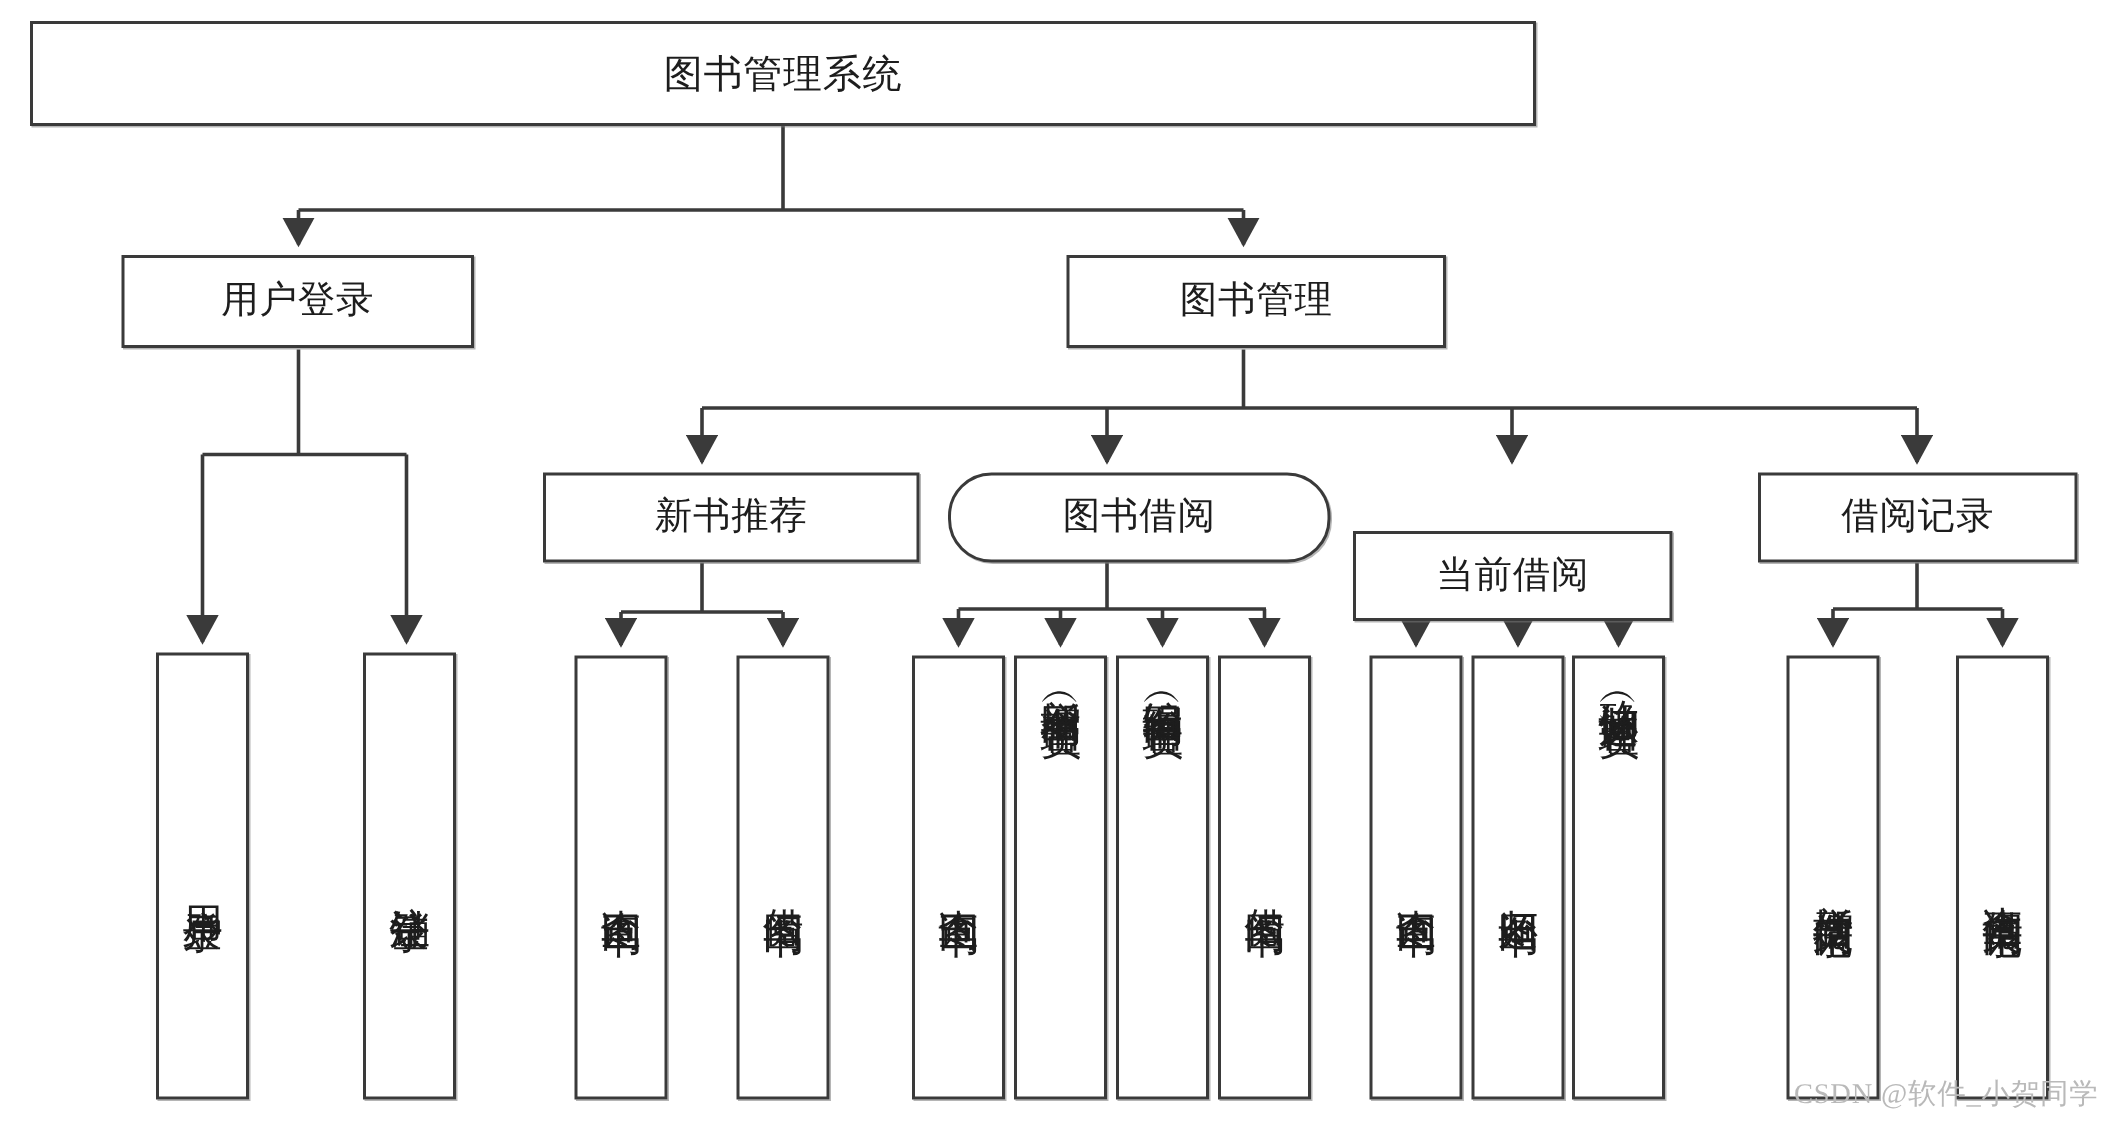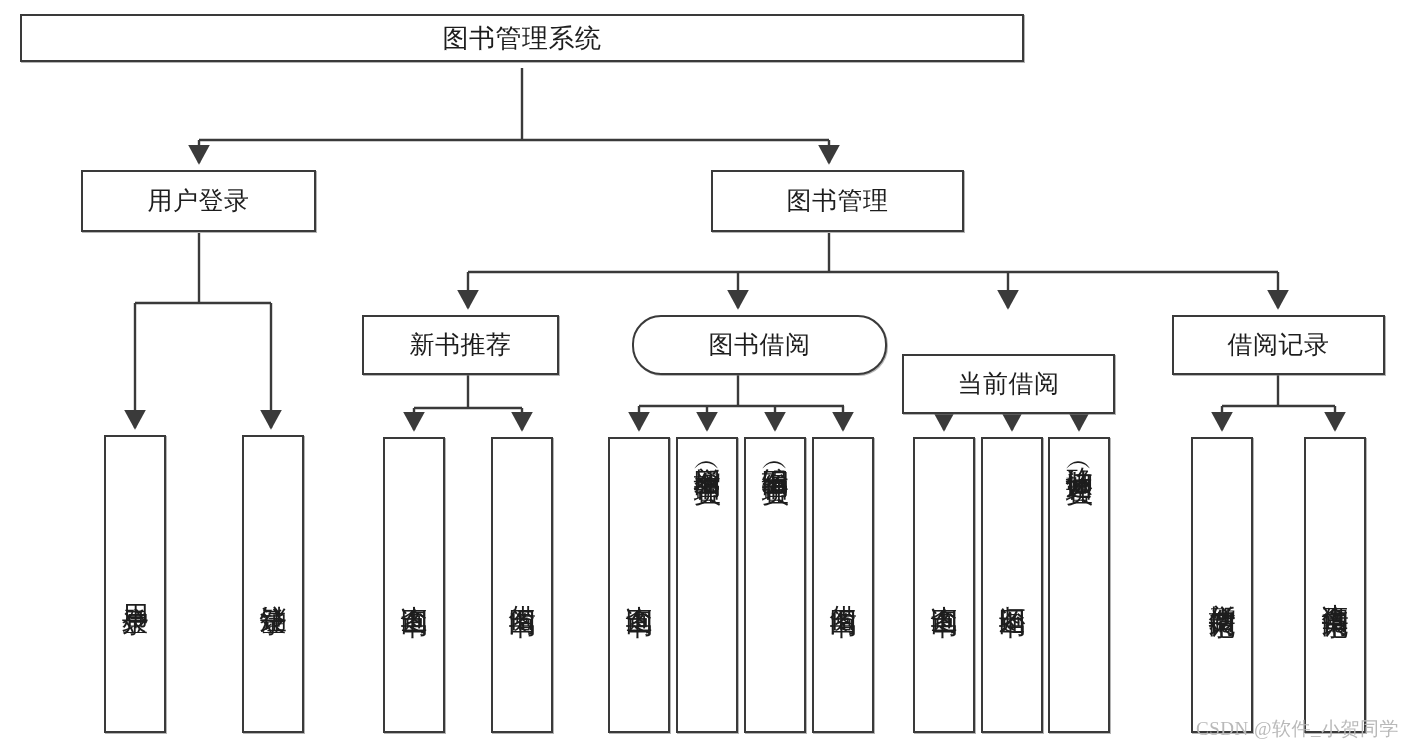--- a/index.html
+++ b/index.html
@@ -123,32 +123,32 @@
       <path d="M 1012 406 L 1012 430" marker-end="url(#arrow)"></path>
       <path d="M 1079 406 L 1079 430" marker-end="url(#arrow)"></path>
 
       <path d="M 1278 375 L 1278 406"></path>
       <path d="M 1222 406 L 1335 406"></path>
       <path d="M 1222 406 L 1222 430" marker-end="url(#arrow)"></path>
       <path d="M 1335 406 L 1335 430" marker-end="url(#arrow)"></path>
     </g>
   </svg>
 
-  <div class="node horiz root" style="left:20px; top:14px; width:1004px; height:48px;">
+  <div class="node horiz root" style="left:20px; top:14px; width:1004px; height:70px;">
     <span class="node-label">图书管理系统</span>
   </div>
 
   <div class="node horiz" style="left:81px; top:170px; width:235px; height:62px;">
     <span class="node-label">用户登录</span>
   </div>
   <div class="node horiz" style="left:711px; top:170px; width:253px; height:62px;">
     <span class="node-label">图书管理</span>
   </div>
 
-  <div class="node horiz" style="left:362px; top:315px; width:197px; height:60px;">
+  <div class="node horiz" style="left:362px; top:315px; width:251px; height:60px;">
     <span class="node-label">新书推荐</span>
   </div>
   <div class="node horiz" style="left:632px; top:315px; width:255px; height:60px;border-radius:29px;">
     <span class="node-label">图书借阅</span>
   </div>
   <div class="node horiz" style="left:902px; top:315px; width:213px; height:60px;margin-top:39px;">
     <span class="node-label">当前借阅</span>
   </div>
   <div class="node horiz" style="left:1172px; top:315px; width:213px; height:60px;">
     <span class="node-label">借阅记录</span>

